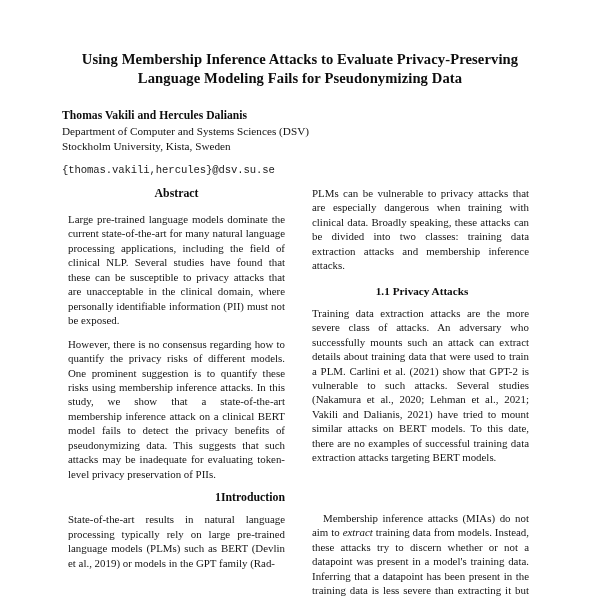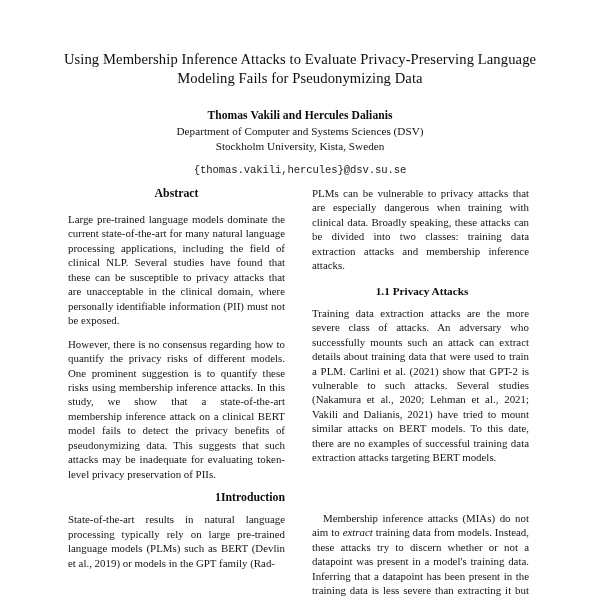--- a/index.html
+++ b/index.html
@@ -26,33 +26,32 @@
   }
 
   
   .title-block {
     padding-top: 50px;
     padding-left: 62px;
     padding-right: 62px;
   }
   .paper-title {
     font-family: "Liberation Serif", "DejaVu Serif", serif;
-    font-weight: normal;
+    font-weight: bold;
     font-size: 14.6px;
     line-height: 19px;
     text-align: center;
     letter-spacing: 0.1px;
     margin: 0;
     color: #0d0d0d;
   }
 
   
   .author-block {
     margin-top: 20px;
-    text-align: center;
     line-height: 15.5px;
   }
   .authors {
     font-size: 11.6px;
     font-weight: bold;
     color: #0d0d0d;
     letter-spacing: 0.05px;
   }
   .affiliation {
     font-size: 11.2px;

